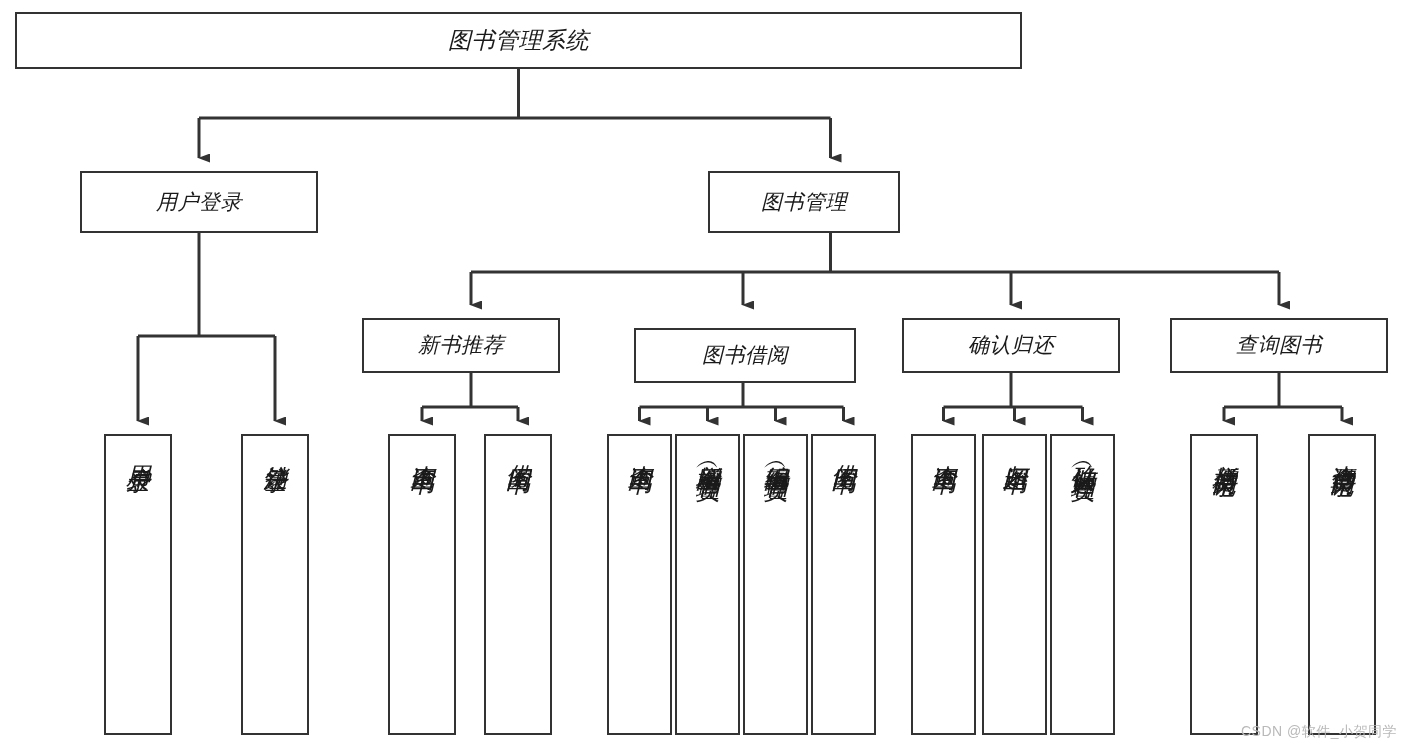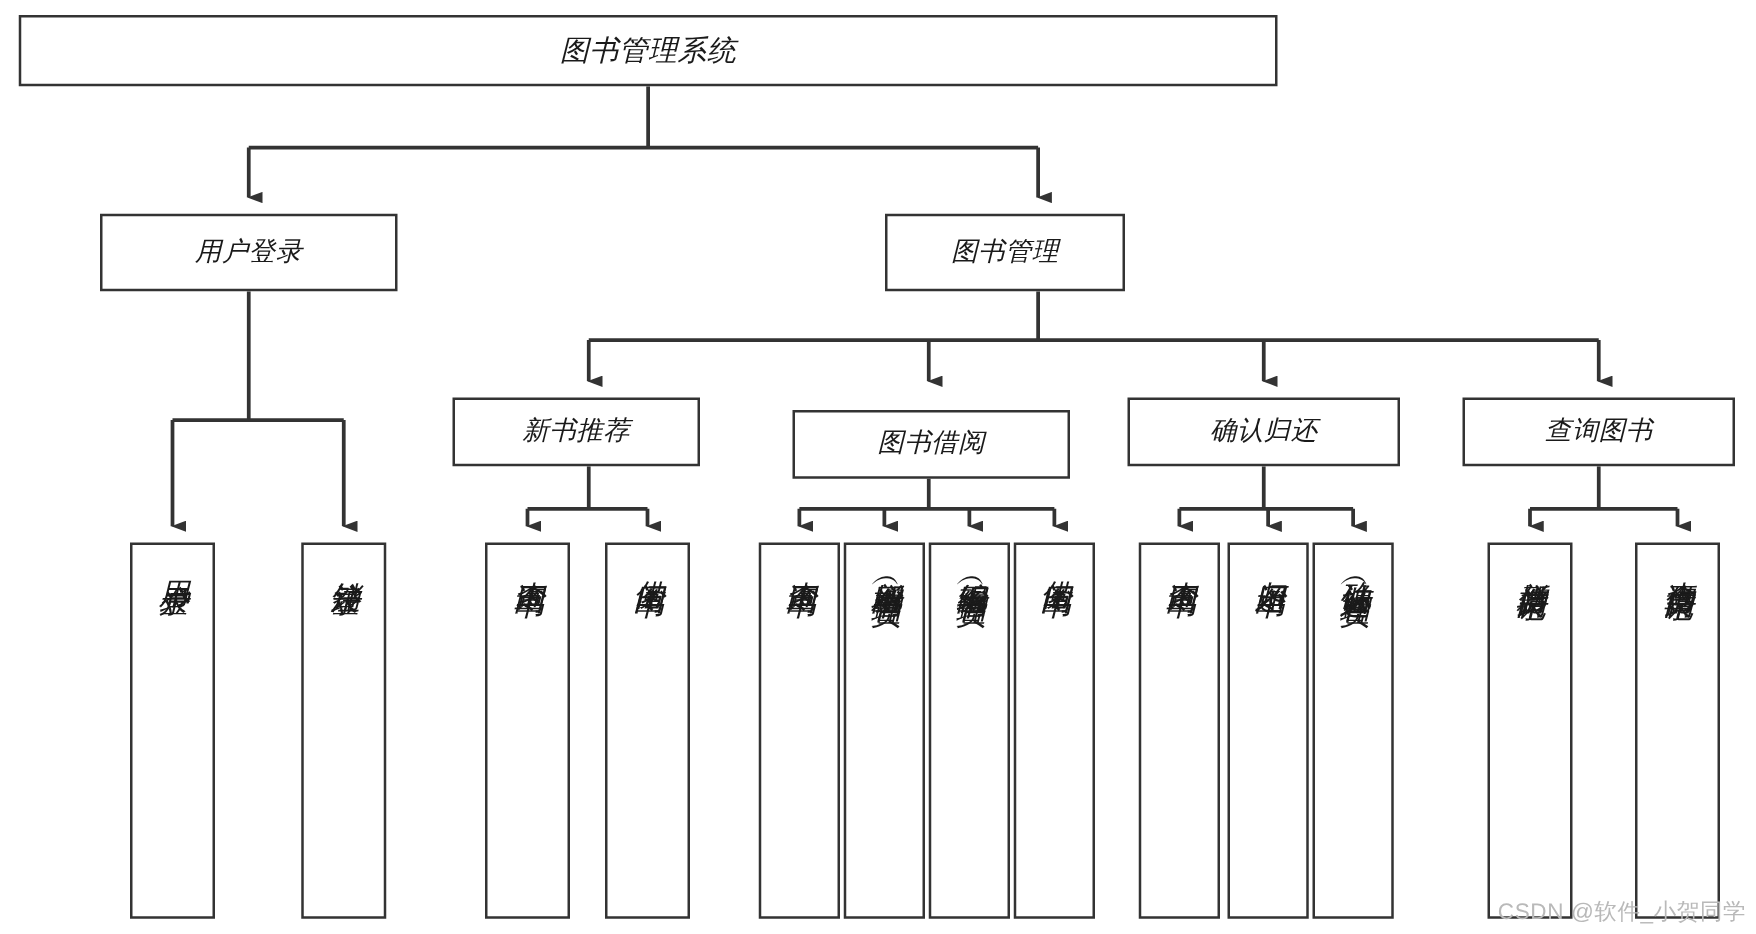--- a/index.html
+++ b/index.html
@@ -59,21 +59,21 @@
     letter-spacing: 2px;
     white-space: nowrap;
   }
   .node.root .label {
     font-size: 23px;
   }
   .watermark {
     position: absolute;
     right: 8px;
     bottom: 6px;
-    font-size: 18px;
+    font-size: 14px;
     color: #b9b9b9;
     letter-spacing: 0.5px;
     white-space: nowrap;
   }
 </style>
 </head>
 <body>
 
 <div id="canvas">
   <svg class="wires" viewBox="0 0 1405 747" xmlns="http://www.w3.org/2000/svg">

